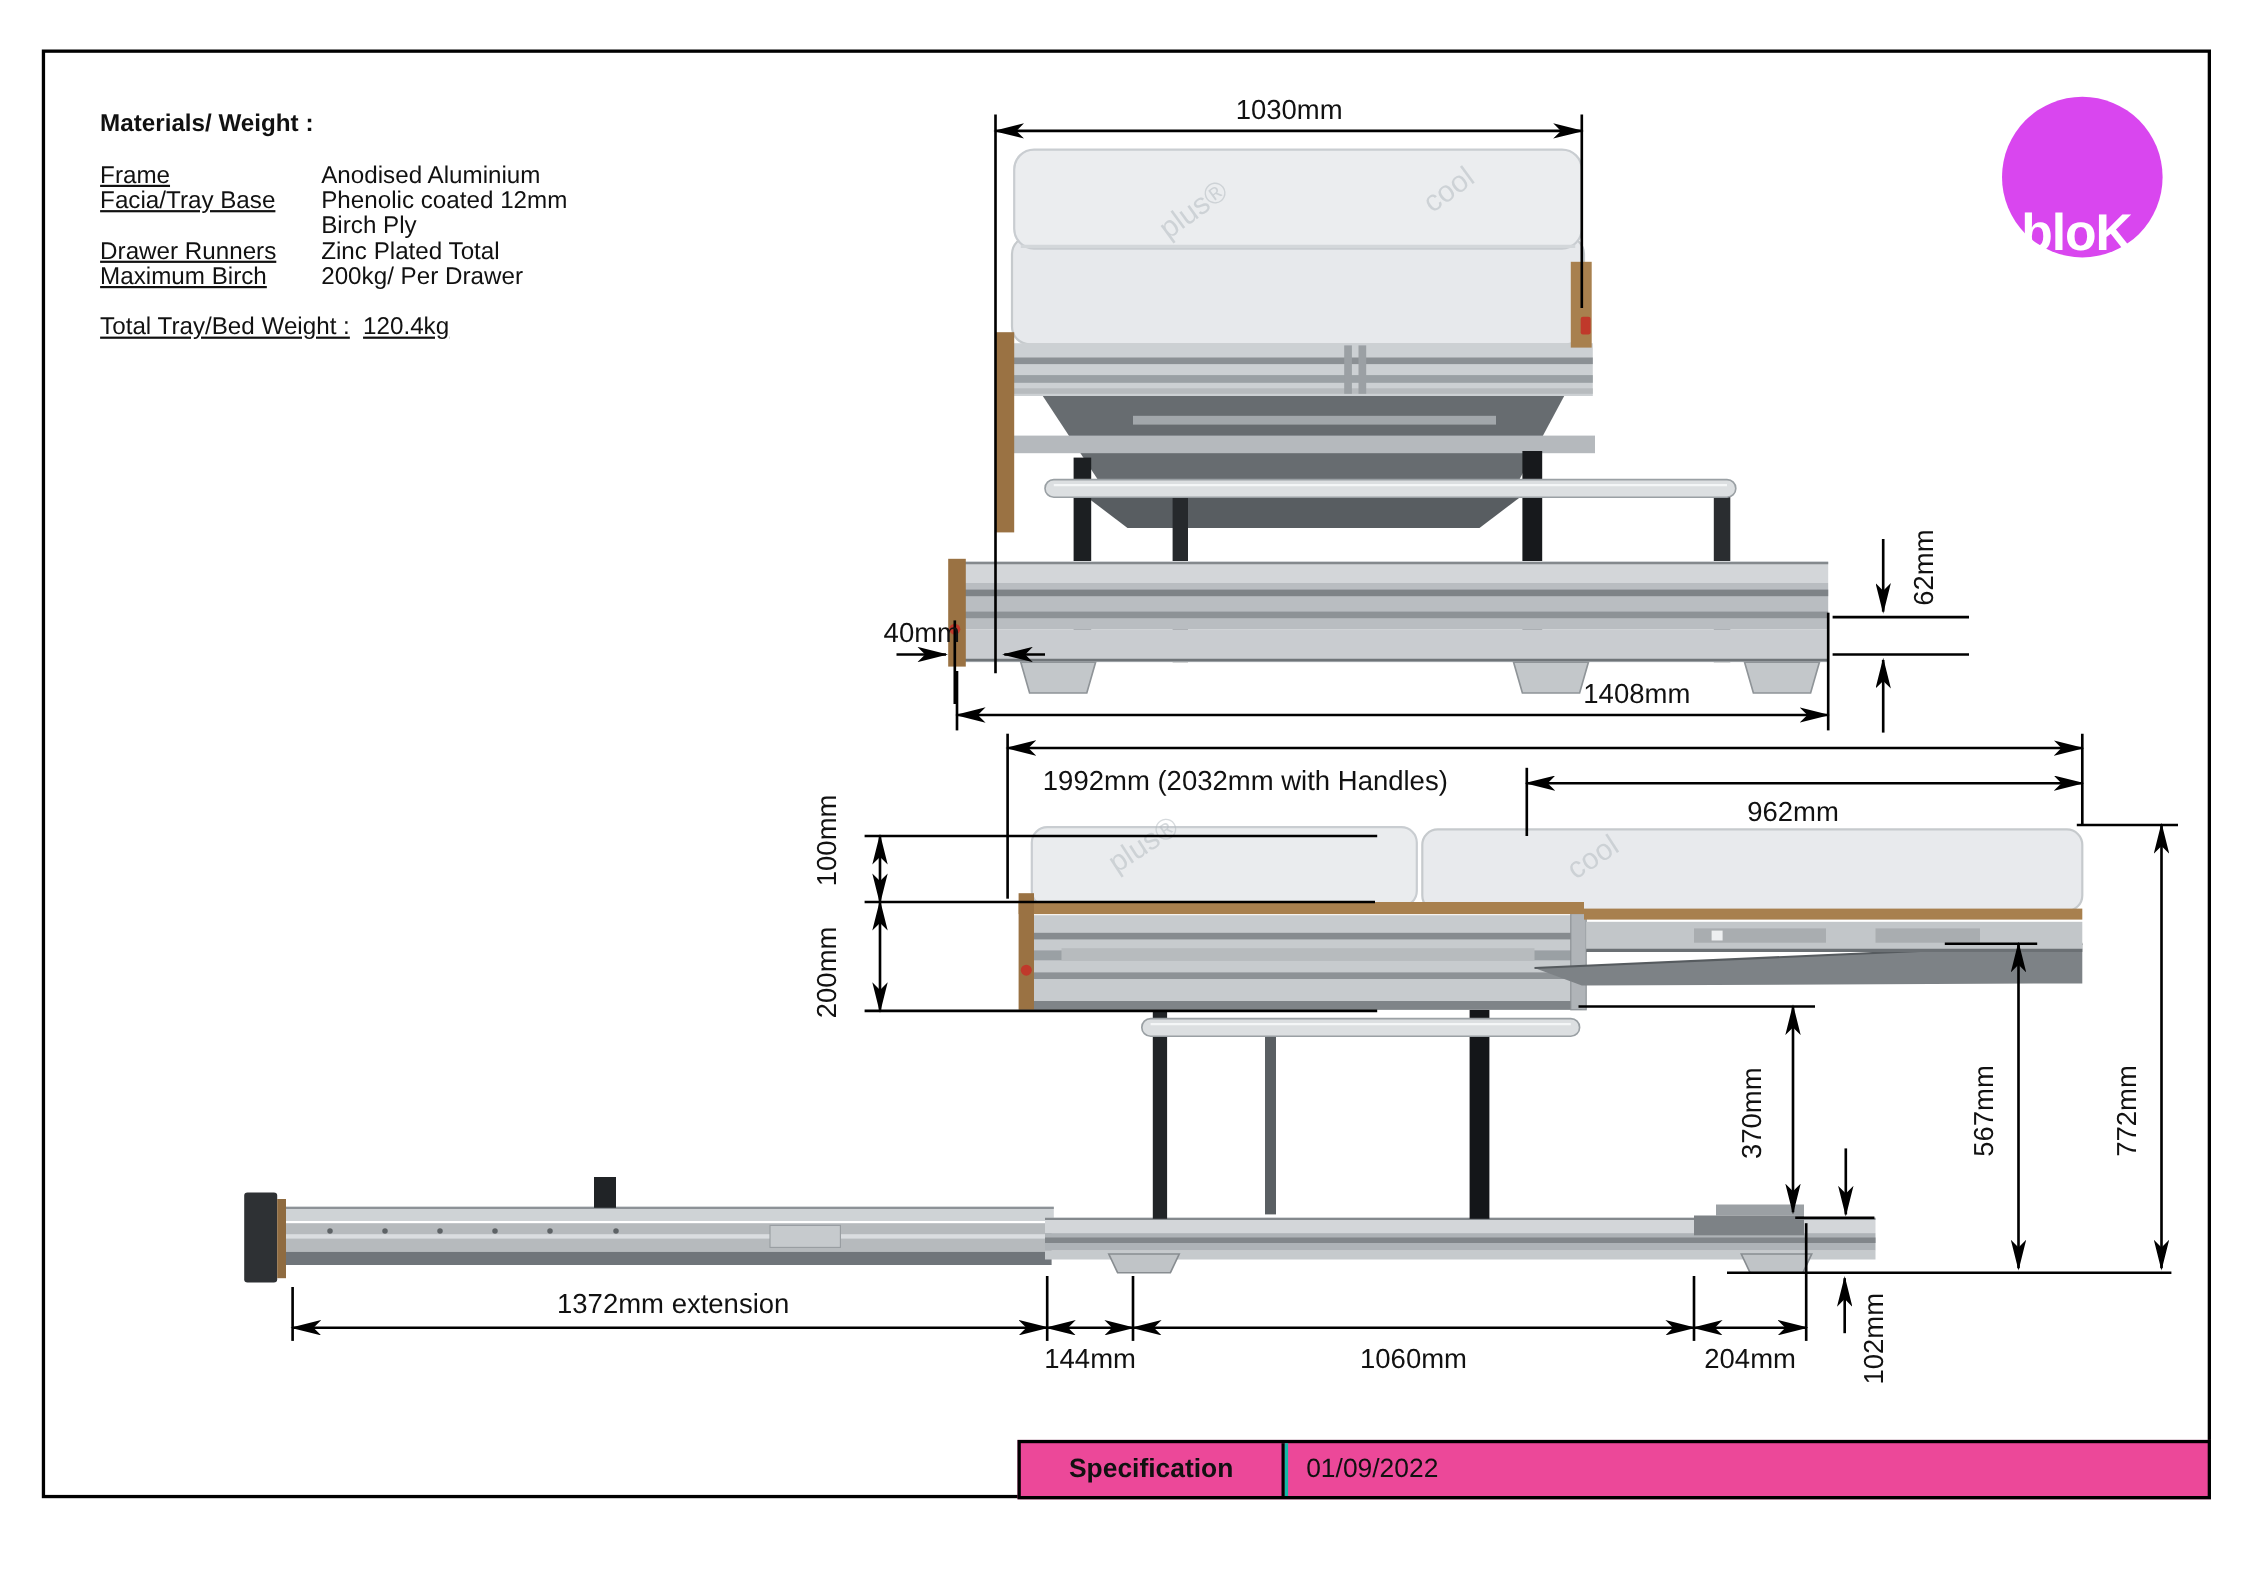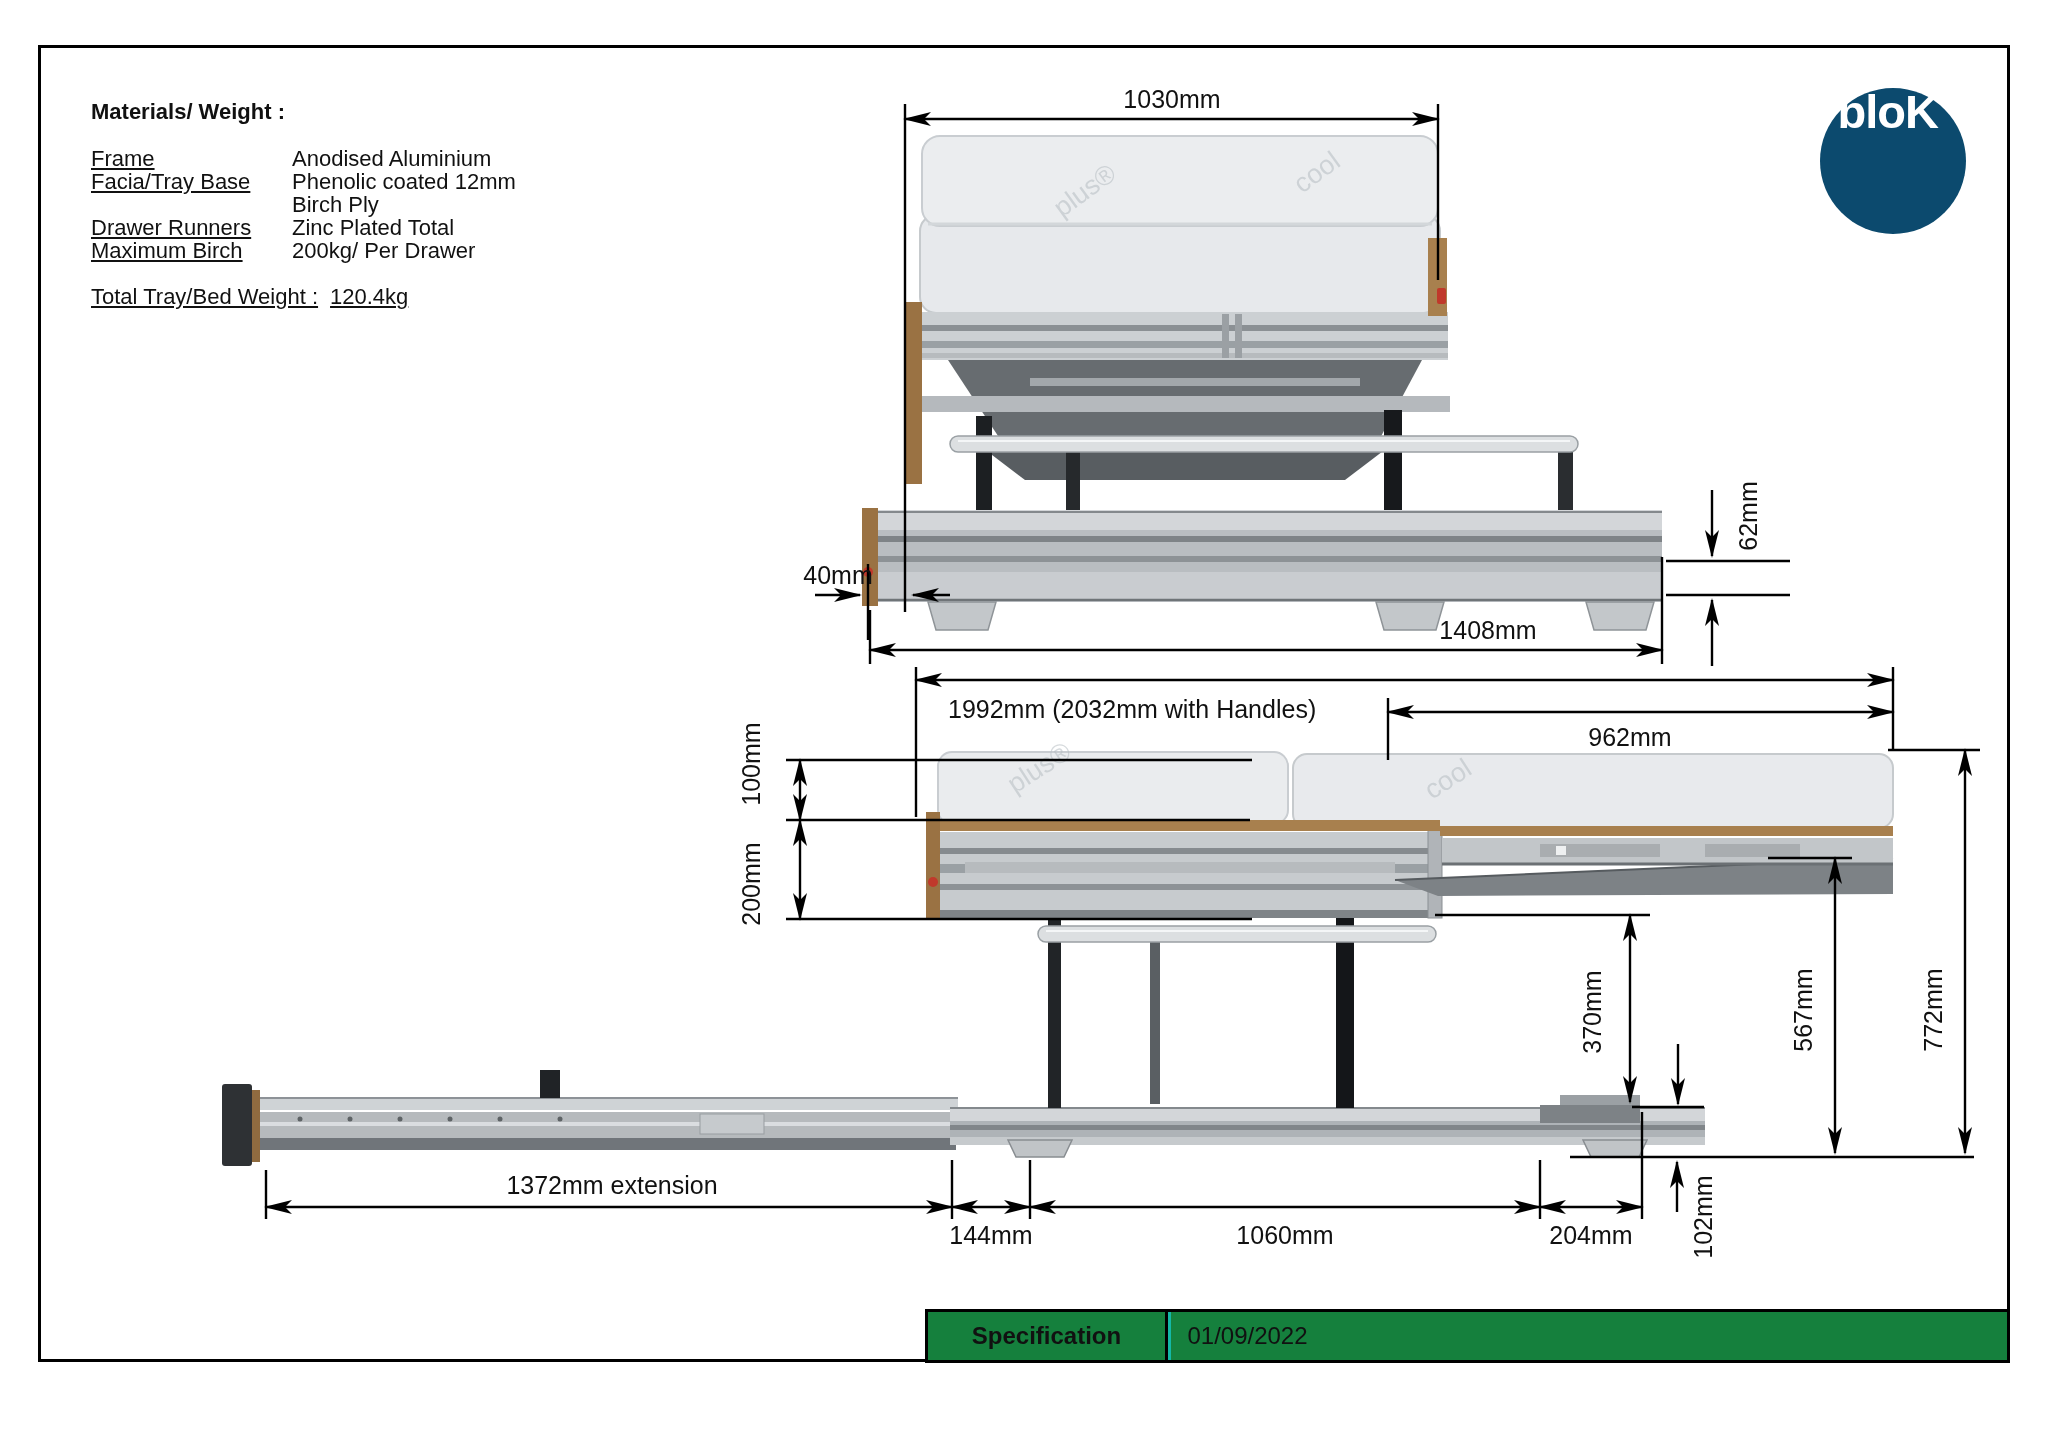--- a/index.html
+++ b/index.html
@@ -9,26 +9,26 @@
         border:3px solid #000;}
   
   .materials{position:absolute;left:91px;top:88px;font-size:22px;line-height:23px;}
   .materials .m-title{font-weight:bold;margin-bottom:24px;}
   .m-row{display:flex;}
   .m-row .m-label{width:201px;flex:0 0 201px;text-decoration:underline;}
   .m-total{margin-top:23px;display:flex;text-decoration:underline;}
   .m-total .m-total-label{margin-right:12px;}
   
   .logo{position:absolute;left:1820px;top:76px;width:146px;height:146px;border-radius:50%;
-        background:#0c4a6e;display:flex;align-items:flex-start;justify-content:center;}
+        background:#d946ef;display:flex;align-items:flex-end;justify-content:center;}
   .logo .logo-text{color:#fff;font-weight:bold;font-size:47px;letter-spacing:-1px;line-height:1;}
   .logo .logo-reg{color:#fff;font-size:13px;vertical-align:super;font-weight:bold;margin-left:1px;}
   
   .titleblock{position:absolute;left:925px;top:1297px;width:1085px;height:54px;
-        border:3px solid #000;display:flex;box-sizing:border-box;background:#15803d;}
+        border:3px solid #000;display:flex;box-sizing:border-box;background:#ec4899;}
   .tb-cell{display:flex;align-items:center;box-sizing:border-box;font-size:24px;}
   .tb-label{width:240px;flex:0 0 240px;justify-content:center;font-weight:bold;border-right:3px solid #000;}
   .tb-desc{flex:1 1 auto;font-weight:bold;padding-left:62px;}
   .tb-date{width:156px;flex:0 0 156px;justify-content:center;border-left:3px solid #14b8a6;}
   
   svg.drawing{position:absolute;left:0;top:0;}
   .ln{stroke:#000;stroke-width:2.4;fill:none;}
   .lbl{font-family:"Liberation Sans", sans-serif;font-size:25px;fill:#111;}
   .wm{font-family:"Liberation Sans", sans-serif;font-size:27px;fill:#b6bdc2;opacity:.55;}
 </style>

